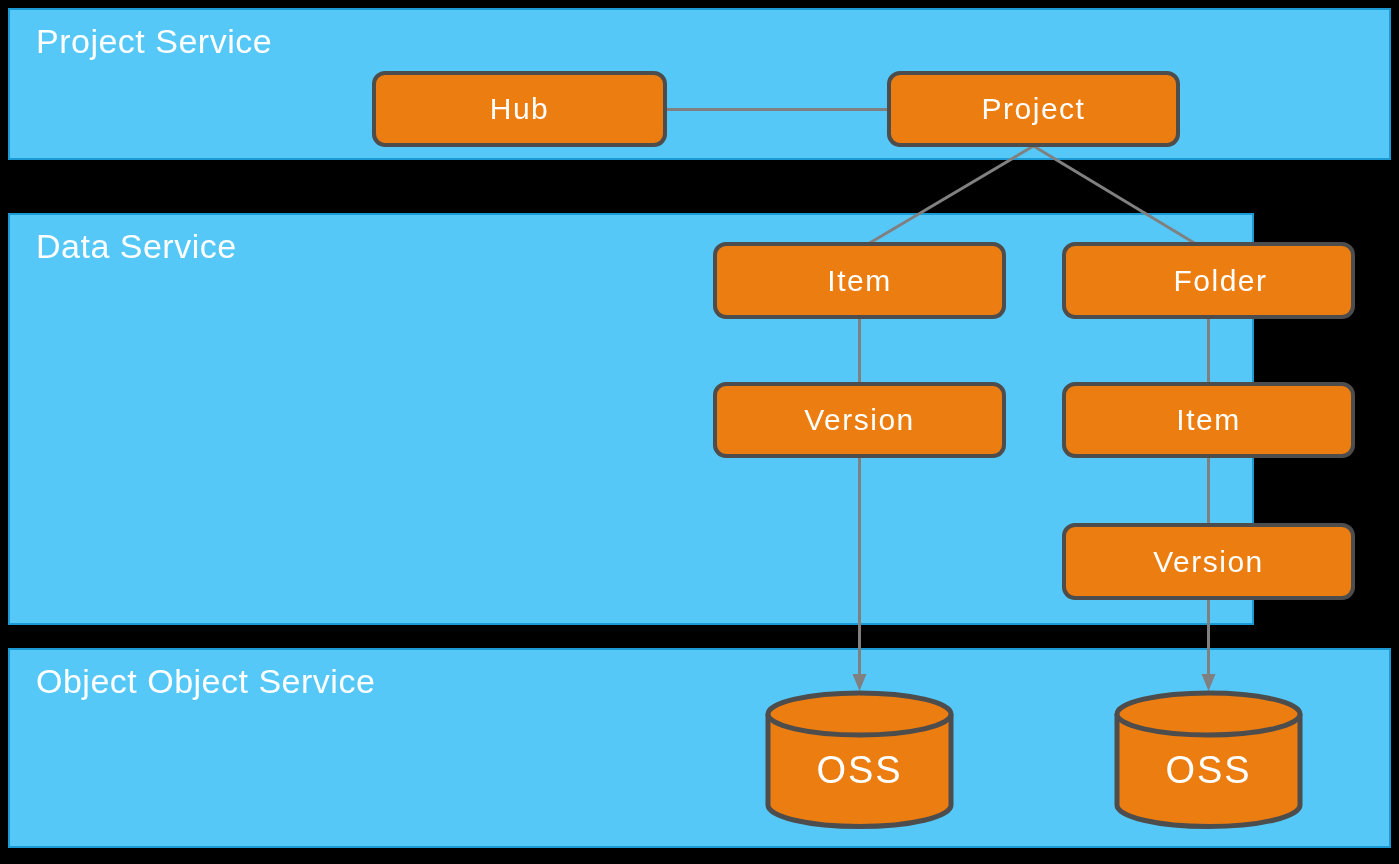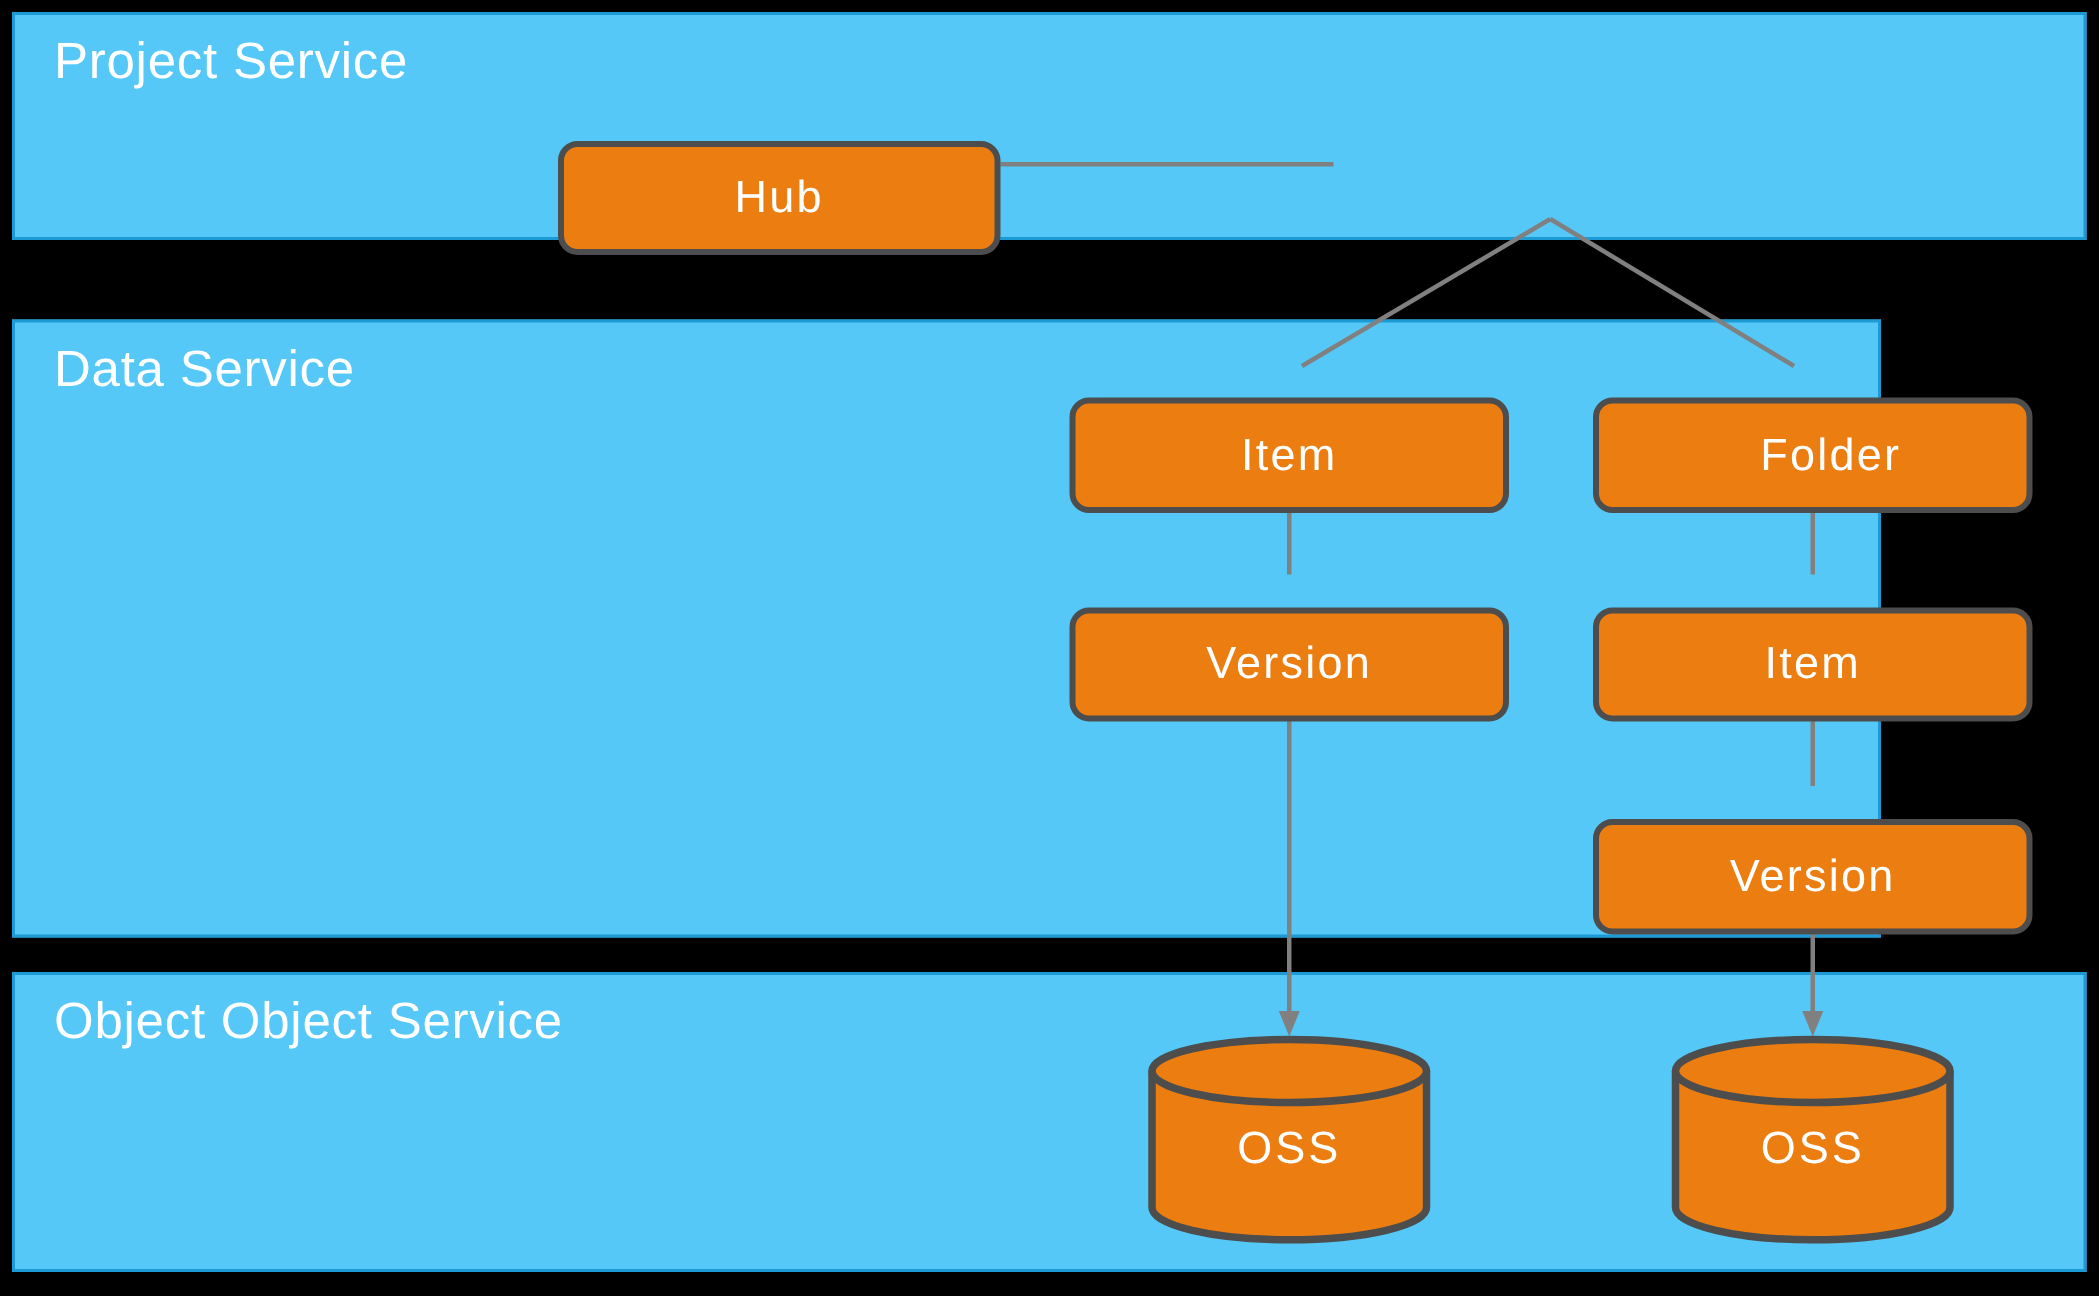--- a/index.html
+++ b/index.html
@@ -46,21 +46,20 @@
     box-sizing:border-box;
     background:var(--node-fill,#EC7D11);
     border:4px solid var(--node-border,#4D4D4D);
     border-radius:13px;
     display:flex;align-items:center;justify-content:center;
     color:var(--text,#FFFFFF);
     font-size:30px;
     letter-spacing:1.5px;
     z-index:3;
     white-space:nowrap;
-    margin-top:23px;
   }
   #node-hub{left:372px;top:71px;width:295px;height:76px;}
   #node-project{left:887px;top:71px;width:293px;height:76px;}
   #node-item-left{left:713px;top:242px;width:293px;height:77px;}
   #node-folder{left:1062px;top:242px;width:293px;height:77px;padding-left:24px;}
   #node-version-left{left:713px;top:382px;width:293px;height:76px;}
   #node-item-right{left:1062px;top:382px;width:293px;height:76px;}
   #node-version-right{left:1062px;top:523px;width:293px;height:77px;}
 
   .cylinder{
@@ -69,21 +68,21 @@
     z-index:3;
   }
   #node-oss-left{left:764px;top:689px;}
   #node-oss-right{left:1113px;top:689px;}
   .cylinder svg{display:block;width:191px;height:142px;}
   .cyl-fill{fill:var(--node-fill,#EC7D11);stroke:var(--node-border,#4D4D4D);stroke-width:5;}
   .cylinder .cyl-label{
     position:absolute;left:0;right:0;top:60px;
     text-align:center;
     color:var(--text,#FFFFFF);
-    font-size:30px;
+    font-size:38px;
     letter-spacing:2px;
   }
 </style>
 </head>
 <body>
 
 <div class="canvas">
 
   <div class="band" id="band-project">
     <div class="band-title">Project Service</div>
@@ -103,20 +102,23 @@
     <line class="edge" x1="1208.5" y1="318" x2="1208.5" y2="383"></line>
     <line class="edge" x1="1208.5" y1="457" x2="1208.5" y2="524"></line>
     <line class="edge" x1="859.5" y1="457" x2="859.5" y2="676"></line>
     <polygon class="arrowhead" points="852.5,674 866.5,674 859.5,691"></polygon>
     <line class="edge" x1="1208.5" y1="599" x2="1208.5" y2="676"></line>
     <polygon class="arrowhead" points="1201.5,674 1215.5,674 1208.5,691"></polygon>
   </svg>
 
   <div class="node" id="node-hub">
     <span>Hub</span>
+  </div>
+  <div class="node" id="node-project">
+    <span>Project</span>
   </div>
   <div class="node" id="node-item-left">
     <span>Item</span>
   </div>
   <div class="node" id="node-folder">
     <span>Folder</span>
   </div>
   <div class="node" id="node-version-left">
     <span>Version</span>
   </div>

